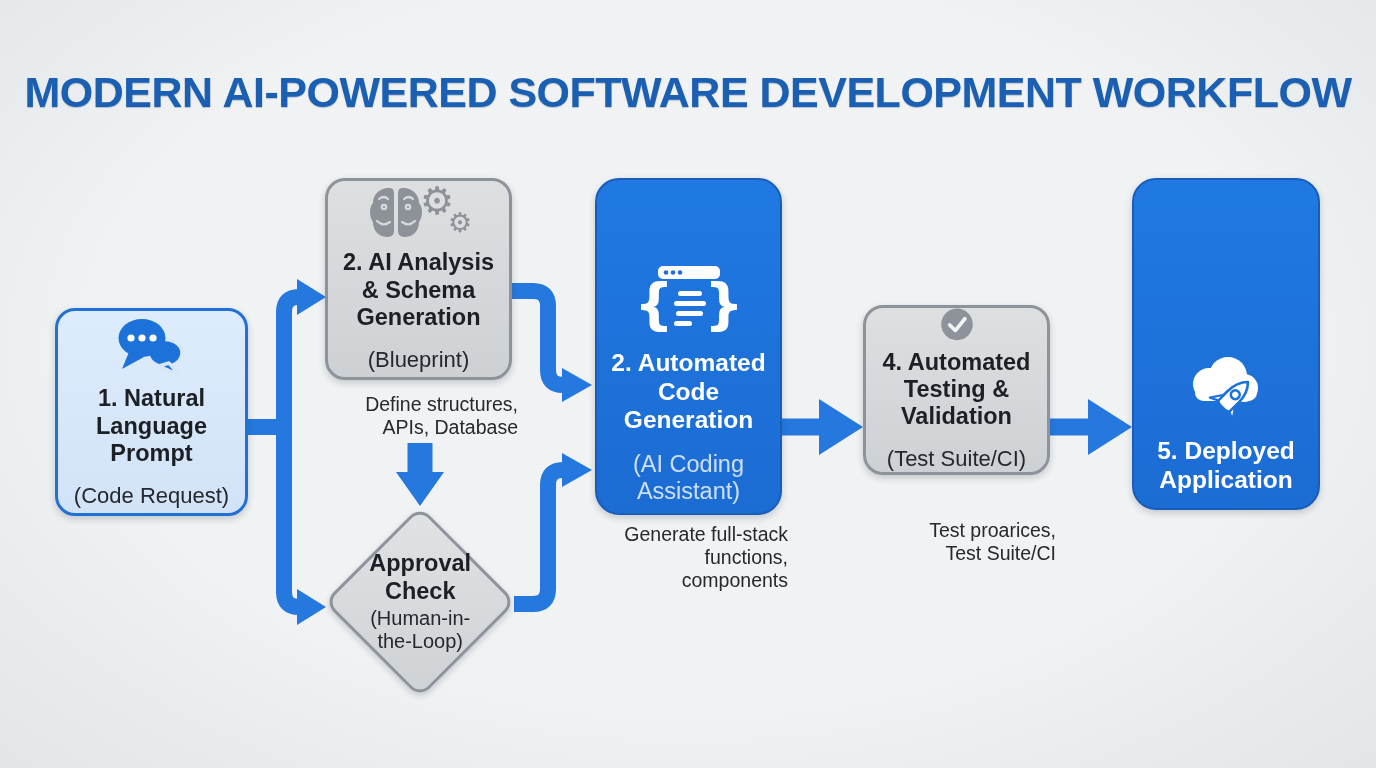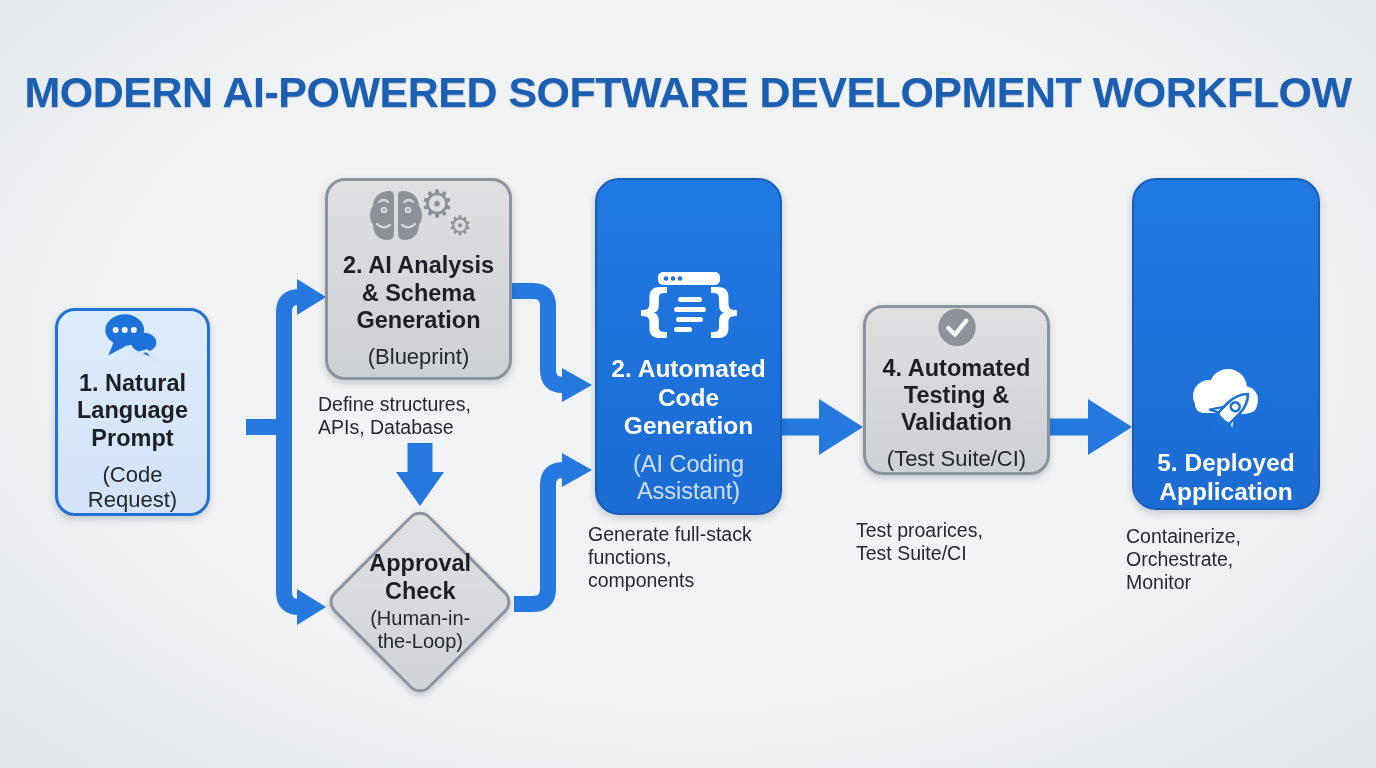--- a/index.html
+++ b/index.html
@@ -16,33 +16,33 @@
     white-space:nowrap;
   }
   svg.arrows{position:absolute;left:0;top:0;z-index:1;}
   .node{
     position:absolute;z-index:2;box-sizing:border-box;
     display:flex;flex-direction:column;align-items:center;justify-content:center;
     text-align:center;border-radius:20px;
     box-shadow:0 3px 7px rgba(40,55,75,.22);
   }
   .node .heading{font-weight:bold;font-size:23.5px;line-height:1.16;color:#1c1f23;white-space:pre-line;}
-  .node .sub{font-size:22px;line-height:1.16;color:#24272b;white-space:pre-line;margin-top:10px;}
+  .node .sub{font-size:22px;line-height:1.16;color:#24272b;white-space:pre-line;margin-top:16px;}
   .node.lightblue{background:linear-gradient(180deg,#ddecfc,#d2e3f8);border:3.5px solid #2171d4;}
   .node.gray{background:linear-gradient(180deg,#dddfe1,#ced1d4);border:3px solid #8d939a;}
   .node.blue{
     background:linear-gradient(180deg,#2079e2,#1b6cd3);
     border:2px solid #1a5cb8;border-radius:24px;
     justify-content:flex-end;
   }
   .node.blue .heading{color:#ffffff;font-size:24.5px;}
   .node.blue .sub{color:#cfe0f5;font-size:23.5px;}
   .icon{margin-bottom:8px;}
   .caption{
-    position:absolute;z-index:2;text-align:left;
+    position:absolute;z-index:2;text-align:right;
     font-size:19.5px;line-height:1.18;color:#26292d;white-space:pre-line;
   }
   .diamond{
     position:absolute;z-index:2;width:136px;height:136px;box-sizing:border-box;
     transform:rotate(45deg);border-radius:14px;
     background:linear-gradient(135deg,#e0e2e4,#cfd2d5);
     border:3px solid #8d939a;
     box-shadow:2px 2px 6px rgba(40,55,75,.22);
     display:flex;align-items:center;justify-content:center;
   }
@@ -82,21 +82,21 @@
       <polygon points="396,472 444,472 420,506"></polygon>
     </g>
 
     <path d="M782 427 H 823" fill="none" stroke="#2478de" stroke-width="17"></path>
     <polygon points="819,399 863,427 819,455" fill="#2478de"></polygon>
 
     <path d="M1050 427 H 1092" fill="none" stroke="#2478de" stroke-width="17"></path>
     <polygon points="1088,399 1132,427 1088,455" fill="#2478de"></polygon>
   </svg>
 
-  <div class="node lightblue" style="left:55px;top:308px;width:155px;height:208px;">
+  <div class="node lightblue" style="left:55px;top:308px;width:193px;height:208px;">
     <svg class="icon" width="82" height="62" viewBox="0 0 82 62">
       <ellipse cx="54" cy="38" rx="17" ry="13.5" fill="#1d72da" stroke="#d8e7fa" stroke-width="3.5"></ellipse>
       <polygon points="58,48 68,60 48,51" fill="#1d72da" stroke="#d8e7fa" stroke-width="3.5" stroke-linejoin="round"></polygon>
       <ellipse cx="31" cy="23" rx="23.5" ry="19" fill="#1d72da"></ellipse>
       <polygon points="18,37 11,54 33,42" fill="#1d72da"></polygon>
       <circle cx="20" cy="23" r="3.6" fill="#ffffff"></circle>
       <circle cx="31" cy="23" r="3.6" fill="#ffffff"></circle>
       <circle cx="42" cy="23" r="3.6" fill="#ffffff"></circle>
     </svg>
     <div class="heading">1. Natural
@@ -170,21 +170,21 @@
       <path d="M16,30 L26,40 L43,19" fill="none" stroke="#f2f3f4" stroke-width="6.5" stroke-linecap="round" stroke-linejoin="round"></path>
     </svg>
     <div class="heading">4. Automated
 Testing &amp;
 Validation</div>
     <div class="sub">(Test Suite/CI)</div>
   </div>
   <div class="caption" style="left:856px;top:519px;width:200px;">Test proarices,
 Test Suite/CI</div>
 
-  <div class="node blue" style="left:1132px;top:178px;width:188px;height:332px;padding-bottom:2px;">
+  <div class="node blue" style="left:1132px;top:178px;width:188px;height:332px;padding-bottom:14px;">
     <svg class="icon" width="90" height="78" viewBox="0 0 90 78">
       <g fill="#ffffff">
         <circle cx="28" cy="33" r="16"></circle>
         <circle cx="47" cy="25" r="19"></circle>
         <circle cx="63" cy="37" r="14"></circle>
         <rect x="14" y="33" width="62" height="17" rx="8.5"></rect>
       </g>
       <g transform="rotate(45 50 48)">
         <path d="M50,24 C56,30 58,38 58,45 L58,57 C58,61 42,61 42,57 L42,45 C42,38 44,30 50,24 Z" fill="#ffffff" stroke="#1d72da" stroke-width="2.6" stroke-linejoin="round"></path>
         <circle cx="50" cy="42" r="4.4" fill="#ffffff" stroke="#1d72da" stroke-width="2.6"></circle>
@@ -193,17 +193,14 @@
         <g stroke="#1d72da" stroke-width="2.6" stroke-linecap="round">
           <path d="M46,63 L44,70"></path>
           <path d="M50,63 L50,72"></path>
           <path d="M54,63 L56,70"></path>
         </g>
       </g>
     </svg>
     <div class="heading">5. Deployed
 Application</div>
   </div>
-  <div class="caption" style="left:1126px;top:525px;width:200px;">Containerize,
-Orchestrate,
-Monitor</div>
 
 </div>
 
 </body></html>

